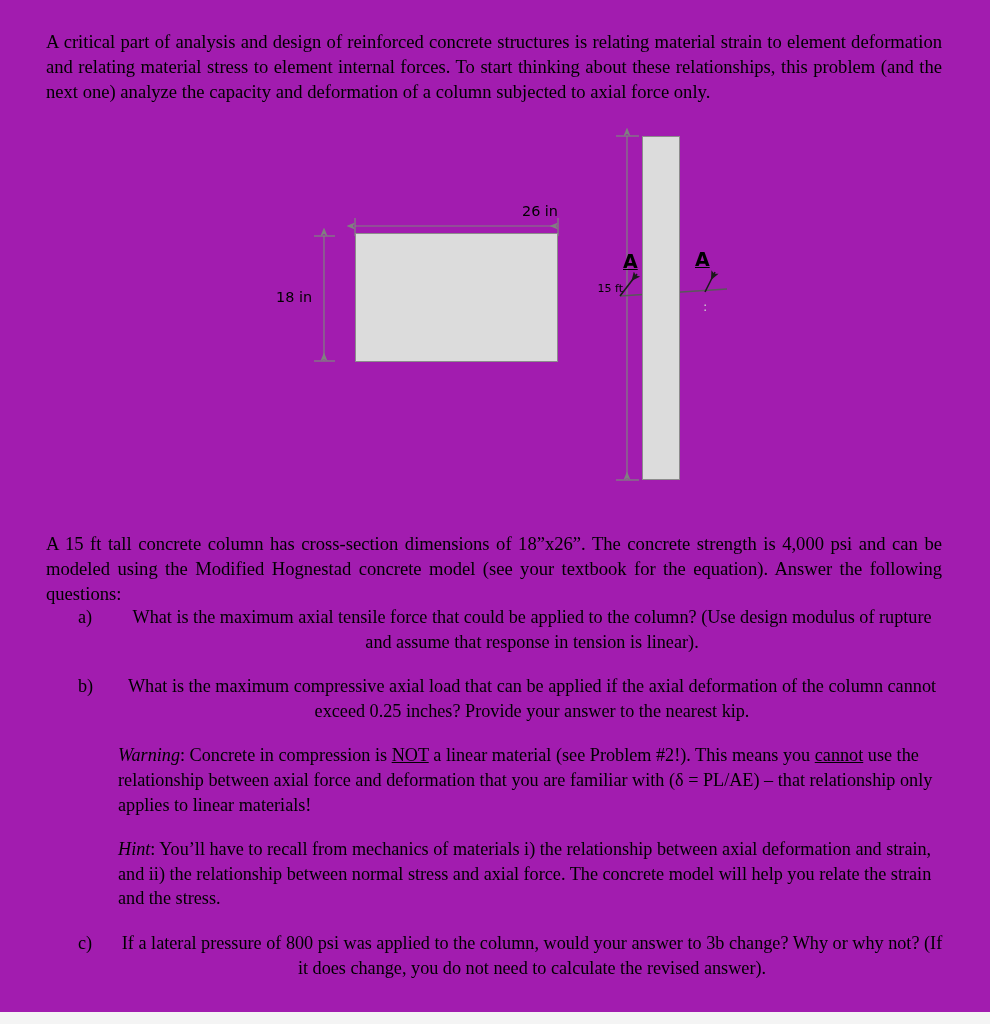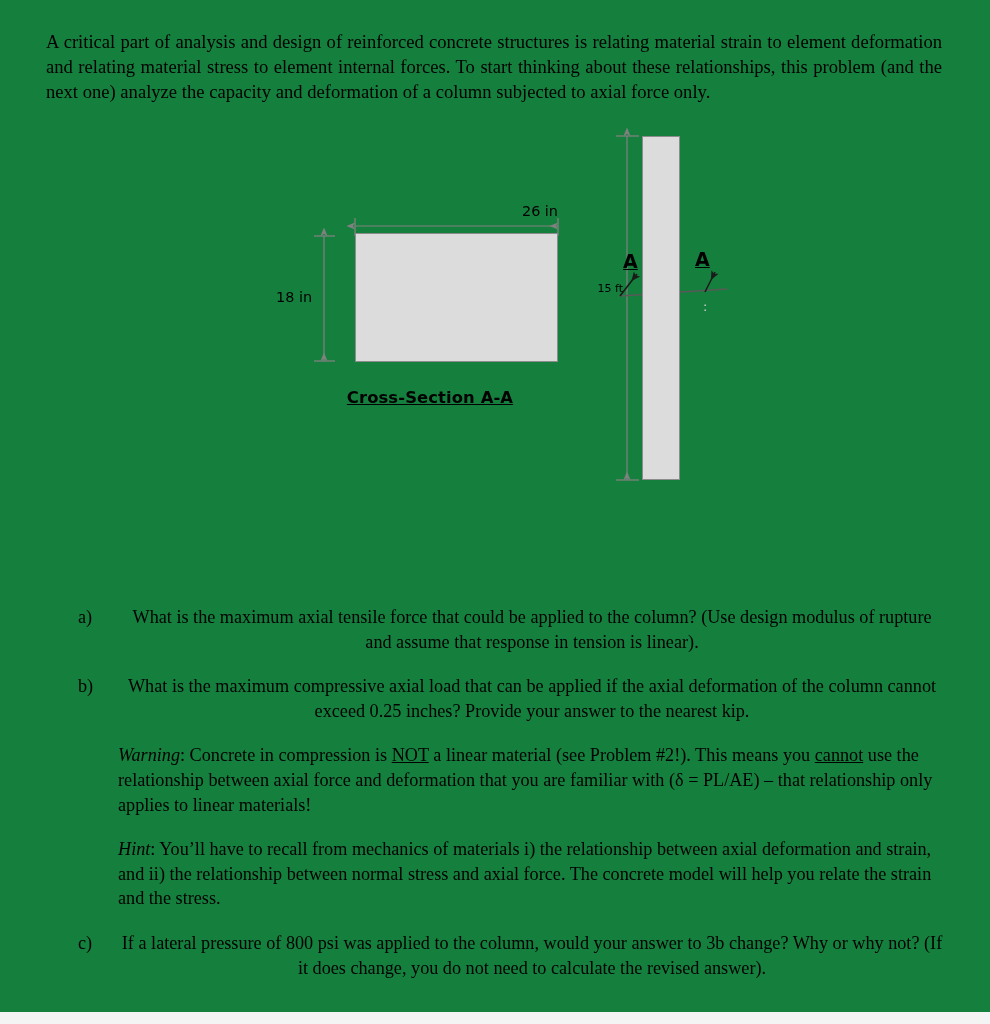--- a/index.html
+++ b/index.html
@@ -13,21 +13,21 @@
     position: relative;
     overflow: hidden;
     font-family: "Liberation Serif", "DejaVu Serif", serif;
     color: #000000;
     -webkit-font-smoothing: antialiased;
   }
 
   .page {
     position: absolute;
     inset: 0;
-    background: #15803d;
+    background: #a21caf;
   }
 
   
   .intro {
     position: absolute;
     left: 46px;
     top: 10px;
     width: 896px;
     font-size: 18.6px;
     line-height: 25.2px;
@@ -217,21 +217,20 @@
       <line x1="44" y1="40" x2="44" y2="165" stroke="#808080" stroke-width="1.2" marker-start="url(#arrL)" marker-end="url(#arrR)"></line>
       <line x1="34" y1="40" x2="55" y2="40" stroke="#808080" stroke-width="1.3"></line>
       <line x1="34" y1="165" x2="55" y2="165" stroke="#808080" stroke-width="1.3"></line>
     </svg>
 
     <div class="cs-rect"></div>
 
     <div class="dim-label lbl-26">26 in</div>
     <div class="dim-label lbl-18">18 in</div>
 
-    <div class="cs-caption">Cross-Section A-A</div>
   </div>
 
   <div class="figure-el">
 
     <svg class="fig-svg" width="170" height="362" viewBox="0 0 170 362">
       <defs>
         <marker id="arrV" markerWidth="9" markerHeight="7" refX="8.5" refY="3.5" orient="auto" markerUnits="userSpaceOnUse">
           <path d="M8.5,0 L0,3.5 L8.5,7 L6.5,3.5 Z" fill="#808080"></path>
         </marker>
         <marker id="arrBlk" markerWidth="10" markerHeight="8" refX="9" refY="4" orient="auto" markerUnits="userSpaceOnUse">
@@ -253,20 +252,21 @@
     <div class="col-rect"></div>
 
     <div class="lbl-15">15 ft</div>
 
     <div class="sec-a sec-a-left">A</div>
     <div class="sec-a sec-a-right">A</div>
 
     <div class="dots">:</div>
   </div>
 
+  <p class="body-para">A 15 ft tall concrete column has cross-section dimensions of 18”x26”. The concrete strength is 4,000 psi and can be modeled using the Modified Hognestad concrete model (see your textbook for the equation). Answer the following questions:</p>
 
   <div class="questions">
 
     <div class="qitem">
       <span class="qmarker">a)</span>
       <span class="qtext">What is the maximum axial tensile force that could be applied to the column? (Use design modulus of rupture and assume that response in tension is linear).</span>
     </div>
 
     <div class="qitem">
       <span class="qmarker">b)</span>

